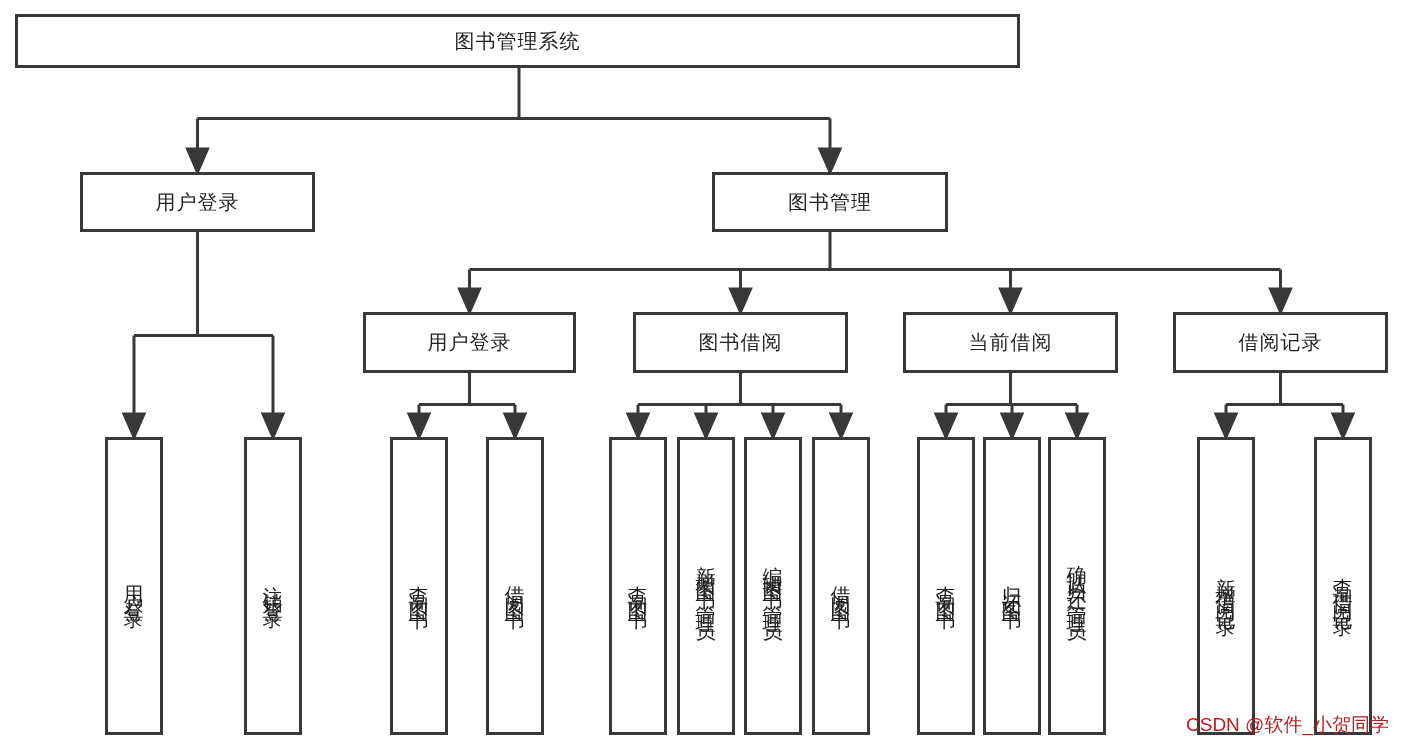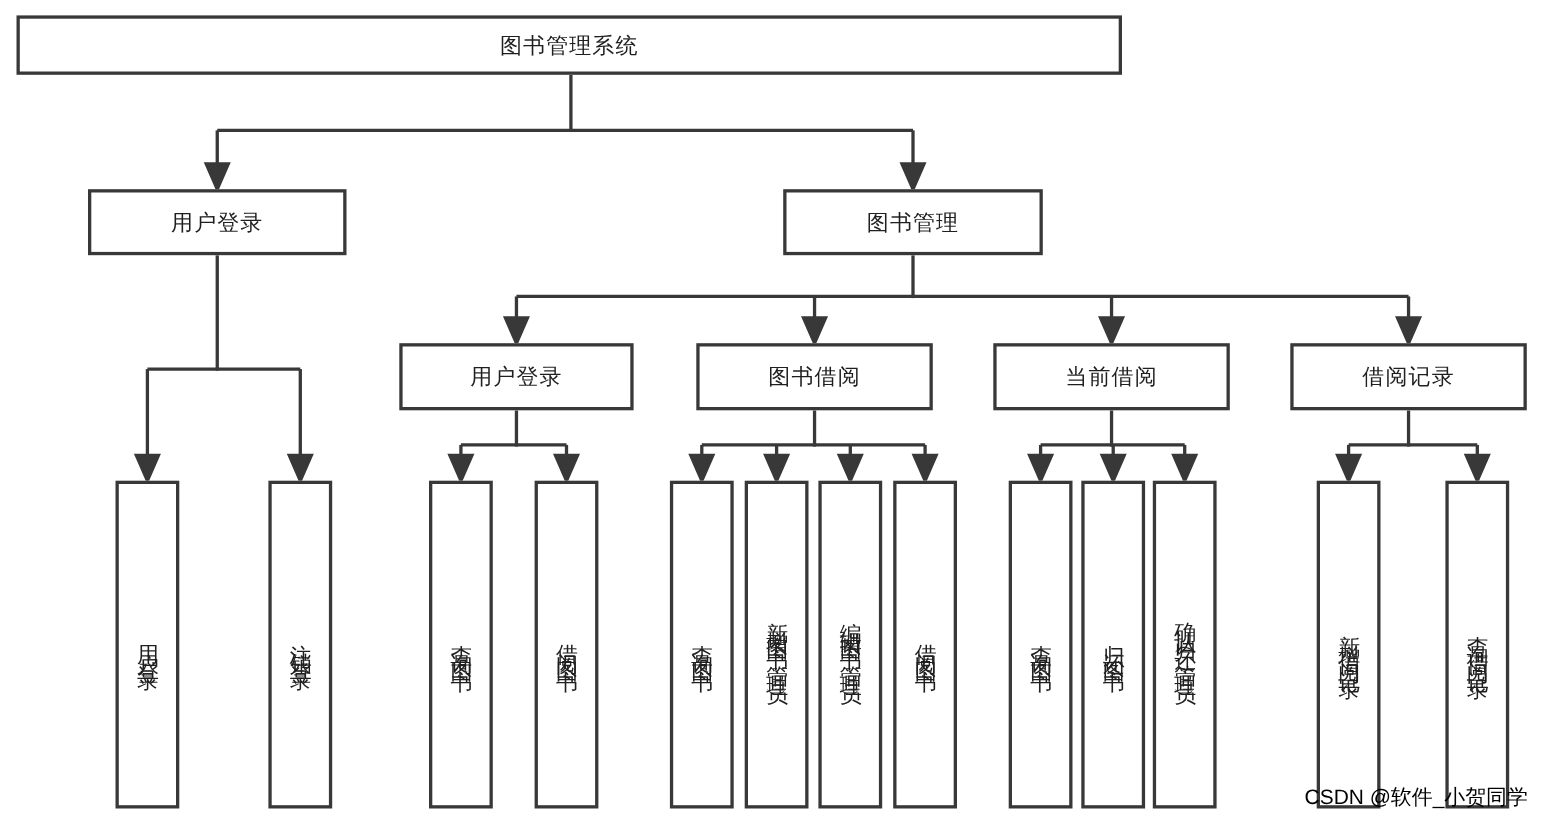--- a/index.html
+++ b/index.html
@@ -49,21 +49,21 @@
   .leaf {
     width: 58px;
     height: 298px;
     top: 437px;
   }
   #watermark {
     position: absolute;
     left: 1186px;
     top: 712px;
     font-size: 19px;
-    color: #000000;
+    color: #b91c1c;
     white-space: nowrap;
     z-index: 5;
   }
 </style>
 </head>
 <body>
 
 <div id="canvas">
 
   <svg id="wires" viewBox="0 0 1405 747" xmlns="http://www.w3.org/2000/svg">

